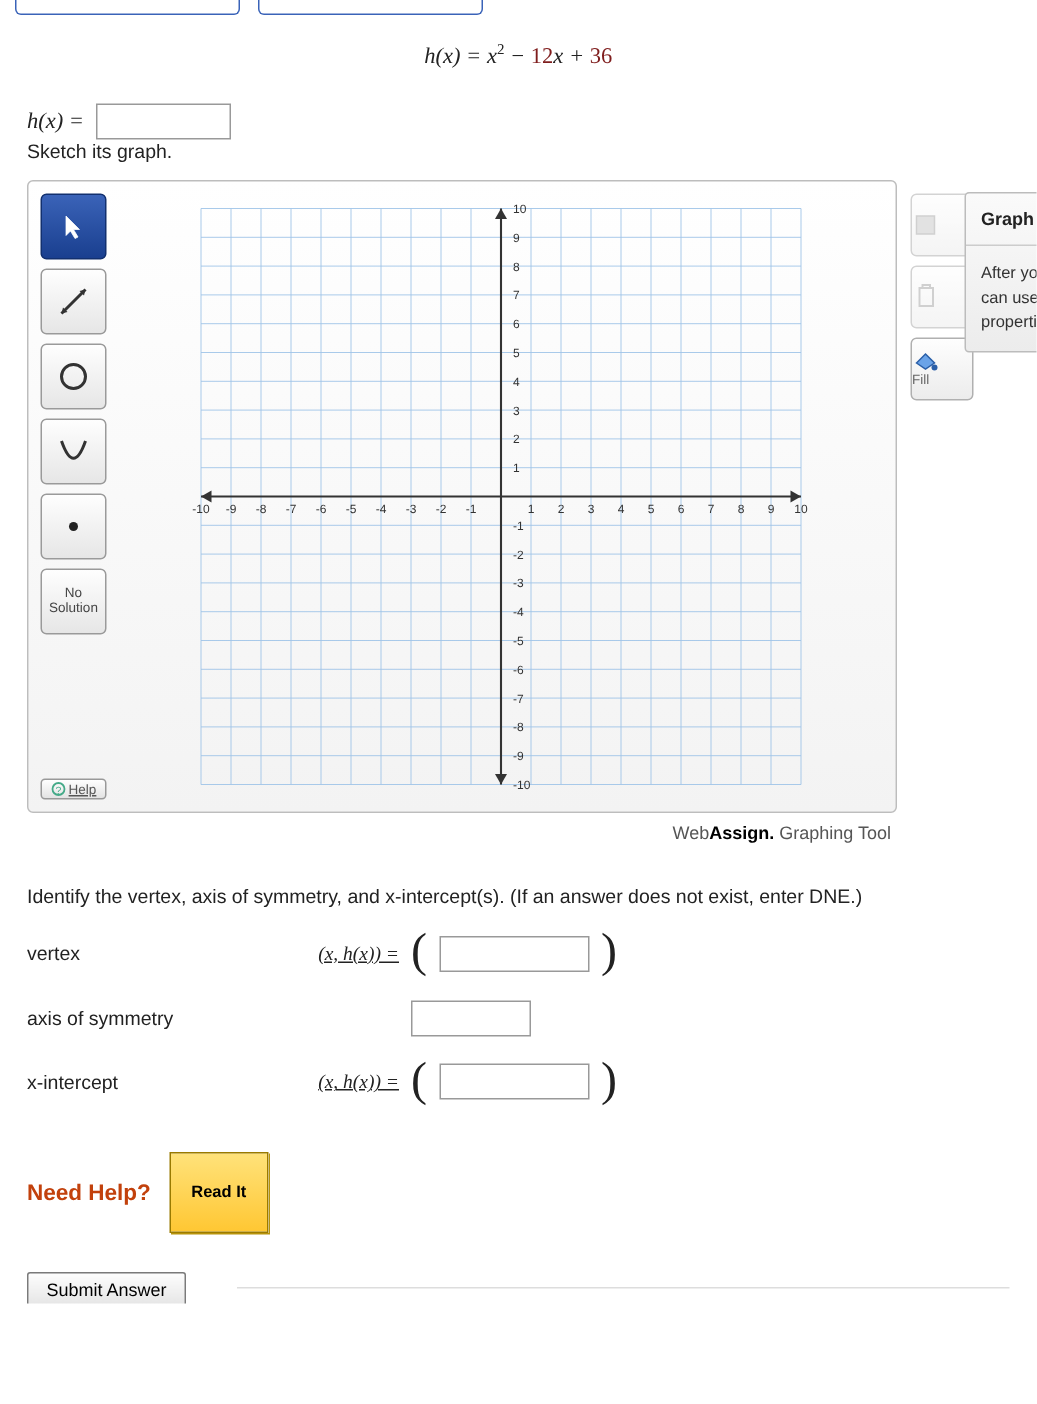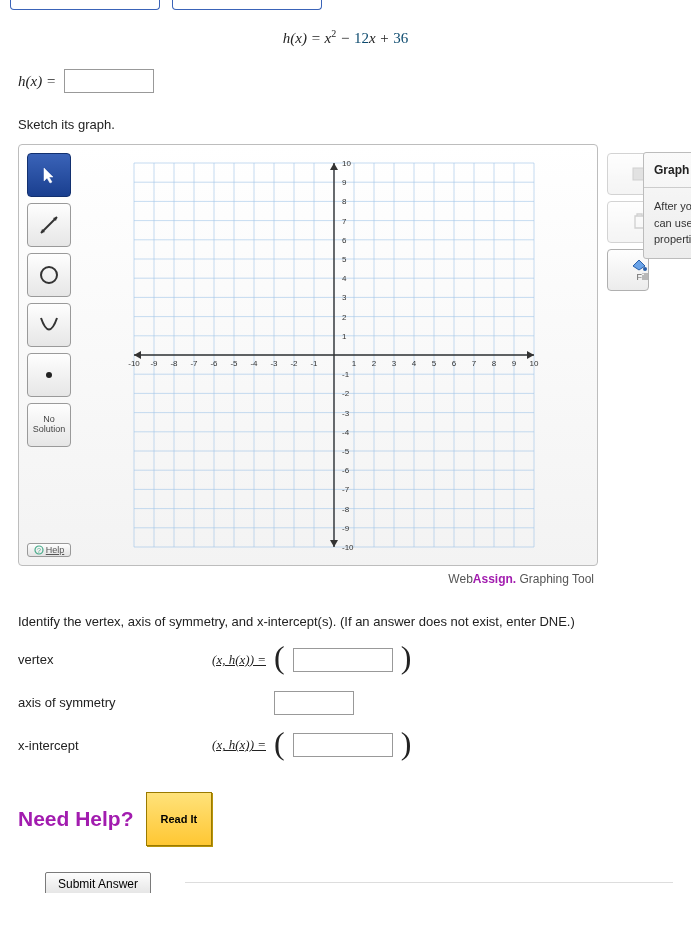--- a/index.html
+++ b/index.html
@@ -13,27 +13,26 @@
   }
   .content { padding: 18px 18px 0 18px; }
   .instruction { margin-bottom: 18px; }
   .equation {
     text-align: center;
     margin: 0 0 22px 0;
     font-style: italic;
     font-family: Georgia, 'Times New Roman', serif;
     font-size: 15px;
   }
-  .equation .coef { color: #0c4a6e; font-style: normal; }
+  .equation .coef { color: #7f1d1d; font-style: normal; }
   .equation sup { font-size: 10px; font-style: normal; }
   .answer-row {
     display: flex;
     align-items: center;
     gap: 8px;
-    margin-bottom: 24px;
     font-style: italic;
     font-family: Georgia, 'Times New Roman', serif;
     font-size: 15px;
   }
   .tinput {
     border: 1px solid #999;
     height: 24px;
     padding: 2px 4px;
     font-size: 13px;
   }
@@ -103,32 +102,32 @@
     height: 404px;
   }
   .graph-svg { width: 100%; height: 100%; }
   .footer-label {
     text-align: right;
     font-size: 12px;
     color: #555;
     padding: 6px 4px 2px 0;
     width: 580px;
   }
-  .footer-label b { color: #a21caf; }
+  .footer-label b { color: #000000; }
   .side-col {
     display:flex;
     flex-direction:column;
     gap:6px;
     width:44px;
   }
   .side-btn {
     width:42px;height:42px;
     border:1px solid #b0b0b0;border-radius:4px;
     background:linear-gradient(#fefefe,#ececec);
-    display:flex;flex-direction:column;align-items:flex-end;justify-content:center;
+    display:flex;flex-direction:column;align-items:flex-start;justify-content:center;
     font-size:9px;color:#666;cursor:pointer;
   }
   .layers-panel {
     position: absolute;
     right: -110px;
     top: 8px;
     width: 140px;
     border: 1px solid #bcbcbc;
     border-radius: 3px;
     background: linear-gradient(#fafafa,#ececec);
@@ -163,31 +162,31 @@
     font-size: 32px;
     color: #222;
     line-height: 0.8;
     position: relative;
     top: -2px;
   }
   .need-help {
     margin-top: 34px;
     display:flex;align-items:center;gap:12px;
   }
-  .need-help .title { color:#a21caf; font-weight:bold; font-size:21px; }
+  .need-help .title { color:#c2410c; font-weight:bold; font-size:15px; }
   .readit {
     border:1px solid #9a7a00;
     background: linear-gradient(#ffe27a,#ffc733);
     padding:20px 14px;
     font-size:11px;
     font-weight:bold;
     cursor:pointer;
     box-shadow:1px 1px 0 #b8940a;
   }
-  .submit-row { margin-top: 26px; padding-bottom:10px;margin-left:27px; }
+  .submit-row { margin-top: 26px; padding-bottom:10px; }
   .submit-btn {
     border:1px solid #7a7a7a;
     background:linear-gradient(#fdfdfd,#e4e4e4);
     padding:4px 12px;
     font-size:12px;
     cursor:pointer;
     border-radius:2px;
   }
   hr.sep { border:none;border-top:1px solid #ddd;margin-left:140px;margin-top:-14px; }
 

